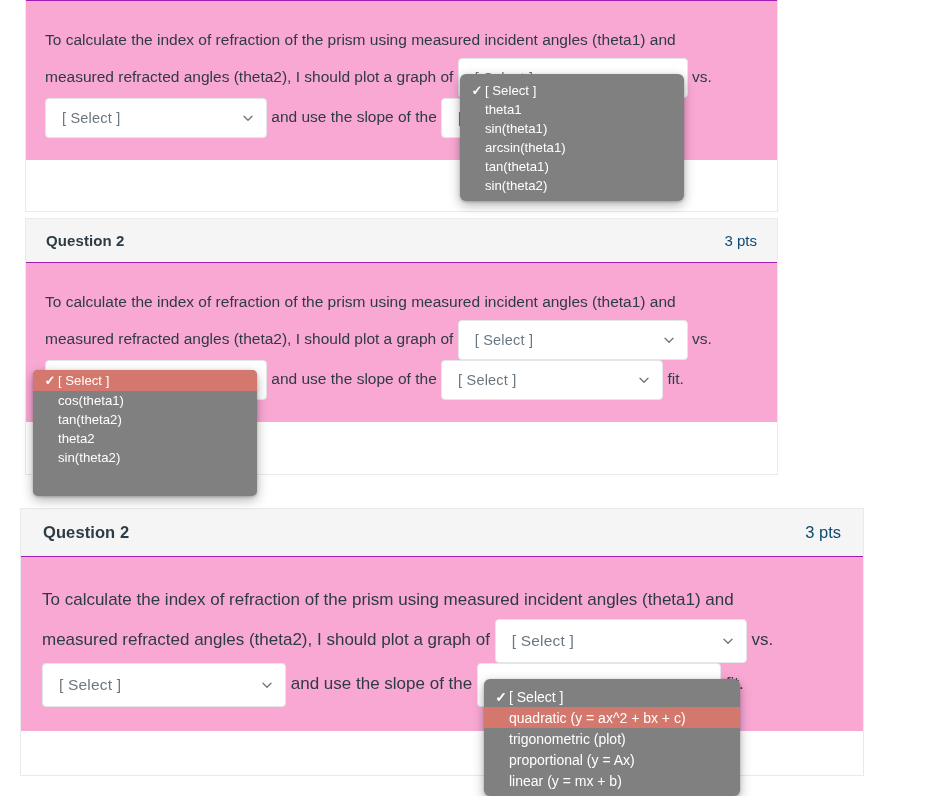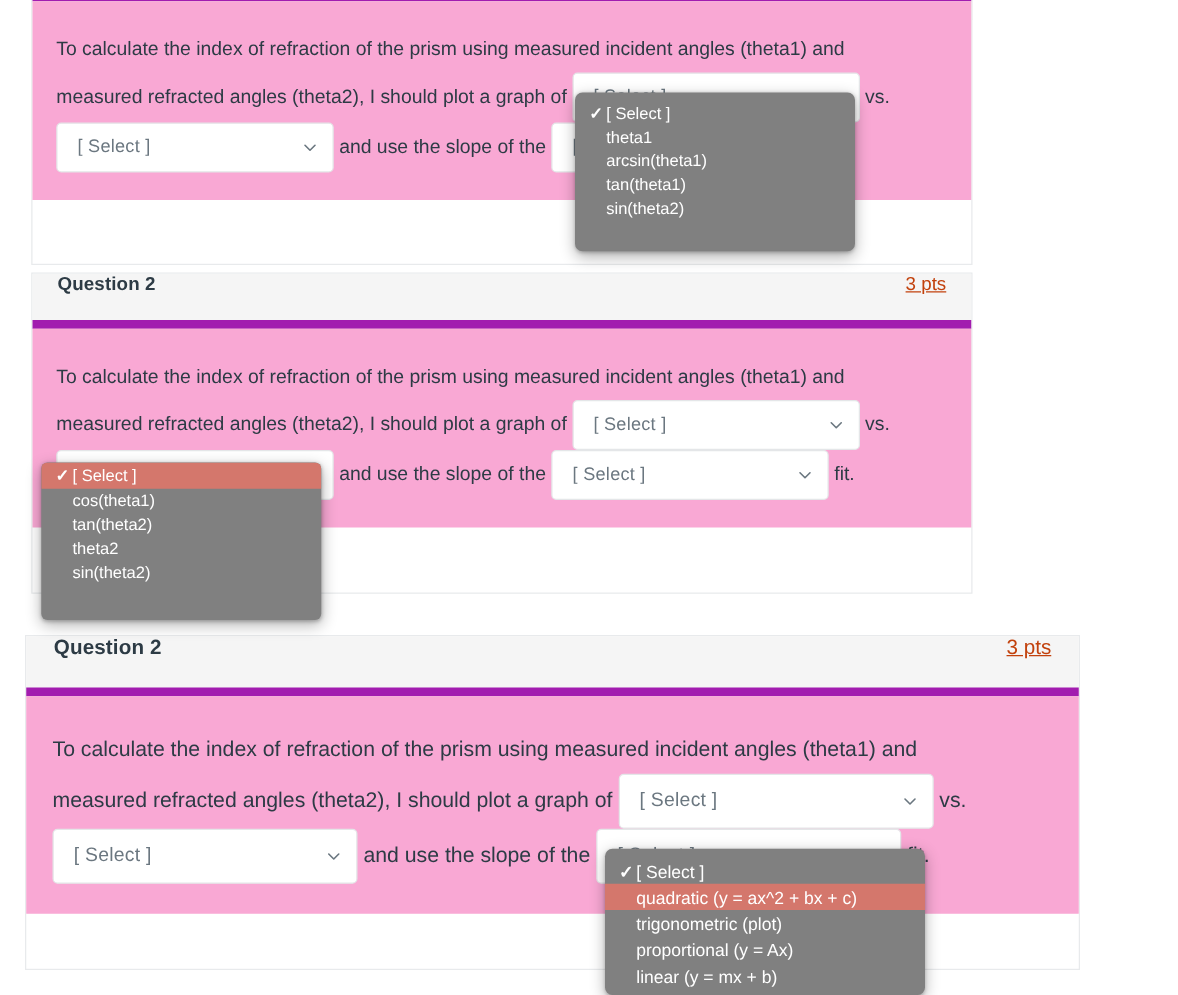--- a/index.html
+++ b/index.html
@@ -26,34 +26,33 @@
 
   
   .qpanel {
     position: absolute;
     background: #ffffff;
     border: 1px solid #e8eaec;
     box-sizing: border-box;
   }
   .qheader {
     background: #f5f5f5;
-    border-bottom: 7px solid #a21caf;
+    border-bottom: 1px solid #a21caf;
     display: flex;
-    align-items: flex-start;
+    align-items: center;
     justify-content: space-between;
     box-sizing: border-box;
   }
   .qtitle {
     font-weight: bold;
     color: #2d3b45;
     letter-spacing: .1px;
   }
   .qpts {
-    color: #c2410c;
-    text-decoration: underline;
+    color: #0c4a6e;
   }
   .qbody {
     box-sizing: border-box;
     background: #f9a8d4;
   }
 
   .qtext {
     color: #2d3b45;
     line-height: 2.25;
   }
@@ -355,20 +354,24 @@
       <div class="opt">
         <span class="check">✓</span>
         <span class="otext">[ Select ]</span>
       </div>
       <div class="opt">
         <span class="check"></span>
         <span class="otext">theta1</span>
       </div>
       <div class="opt">
         <span class="check"></span>
+        <span class="otext">sin(theta1)</span>
+      </div>
+      <div class="opt">
+        <span class="check"></span>
         <span class="otext">arcsin(theta1)</span>
       </div>
       <div class="opt">
         <span class="check"></span>
         <span class="otext">tan(theta1)</span>
       </div>
       <div class="opt">
         <span class="check"></span>
         <span class="otext">sin(theta2)</span>
       </div>

